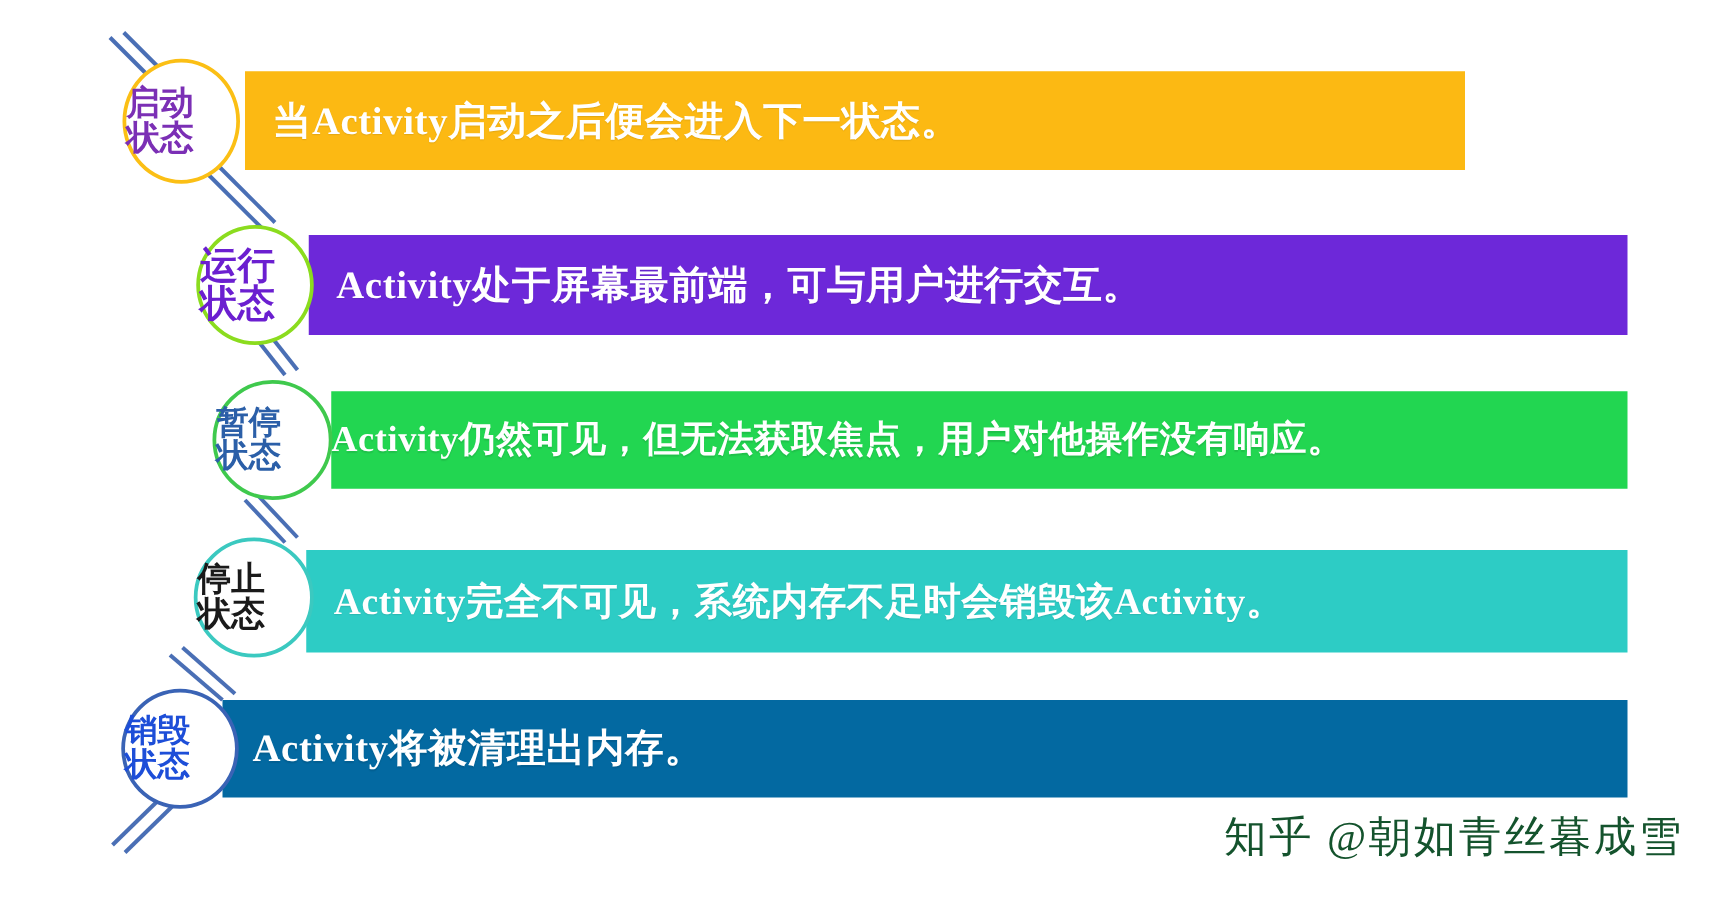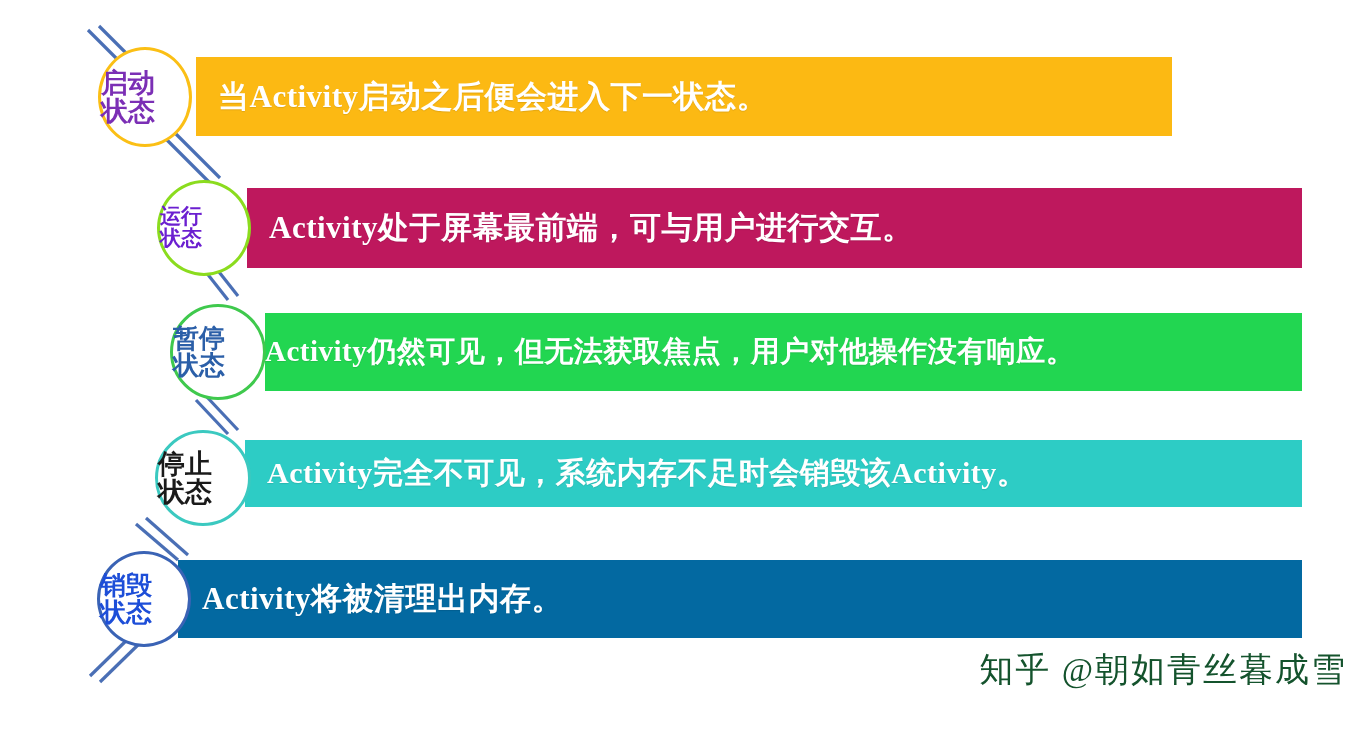--- a/index.html
+++ b/index.html
@@ -106,37 +106,37 @@
   </svg>
 
   <div class="bar" style="left: 196px; top: 57px; width: 976px; height: 79px; background: rgb(252, 185, 19);">
     <span class="bar-text" style="font-size:31px; margin-left:22px;">当Activity启动之后便会进入下一状态。</span>
   </div>
   <div class="node" style="left: 98px; top: 47px; width: 94px; height: 100px; border: 3px solid rgb(251, 191, 21); font-size: 27px; color: rgb(123, 47, 181);">
     <span class="node-line">启动</span>
     <span class="node-line">状态</span>
   </div>
 
-  <div class="bar" style="left: 247px; top: 188px; width: 1055px; height: 80px; background: #be185d;">
+  <div class="bar" style="left: 247px; top: 188px; width: 1055px; height: 80px; background: #6d28d9;">
     <span class="bar-text" style="font-size:31px; margin-left:22px;">Activity处于屏幕最前端，可与用户进行交互。</span>
   </div>
-  <div class="node" style="left: 157px; top: 180px; width: 94px; height: 96px; border: 3px solid rgb(139, 220, 30); font-size: 21px; color: rgb(107, 31, 208);">
+  <div class="node" style="left: 157px; top: 180px; width: 94px; height: 96px; border: 3px solid rgb(139, 220, 30); font-size: 30px; color: rgb(107, 31, 208);">
     <span class="node-line">运行</span>
     <span class="node-line">状态</span>
   </div>
 
   <div class="bar" style="left: 265px; top: 313px; width: 1037px; height: 78px; background: rgb(34, 214, 81);">
     <span class="bar-text" style="font-size:29px; ">Activity仍然可见，但无法获取焦点，用户对他操作没有响应。</span>
   </div>
   <div class="node" style="left: 170px; top: 304px; width: 96px; height: 96px; border: 3px solid rgb(63, 201, 77); font-size: 26px; color: rgb(43, 95, 168);">
     <span class="node-line">暂停</span>
     <span class="node-line">状态</span>
   </div>
 
-  <div class="bar" style="left: 245px; top: 440px; width: 1057px; height: 67px; background: rgb(45, 204, 197);">
+  <div class="bar" style="left: 245px; top: 440px; width: 1057px; height: 82px; background: rgb(45, 204, 197);">
     <span class="bar-text" style="font-size:30px; margin-left:22px;">Activity完全不可见，系统内存不足时会销毁该Activity。</span>
   </div>
   <div class="node" style="left: 155px; top: 430px; width: 96px; height: 96px; border: 3px solid rgb(59, 201, 192); font-size: 27px; color: rgb(26, 26, 26);">
     <span class="node-line">停止</span>
     <span class="node-line">状态</span>
   </div>
 
   <div class="bar" style="left: 178px; top: 560px; width: 1124px; height: 78px; background: #0369a1;">
     <span class="bar-text" style="font-size:31px; margin-left:24px;">Activity将被清理出内存。</span>
   </div>

